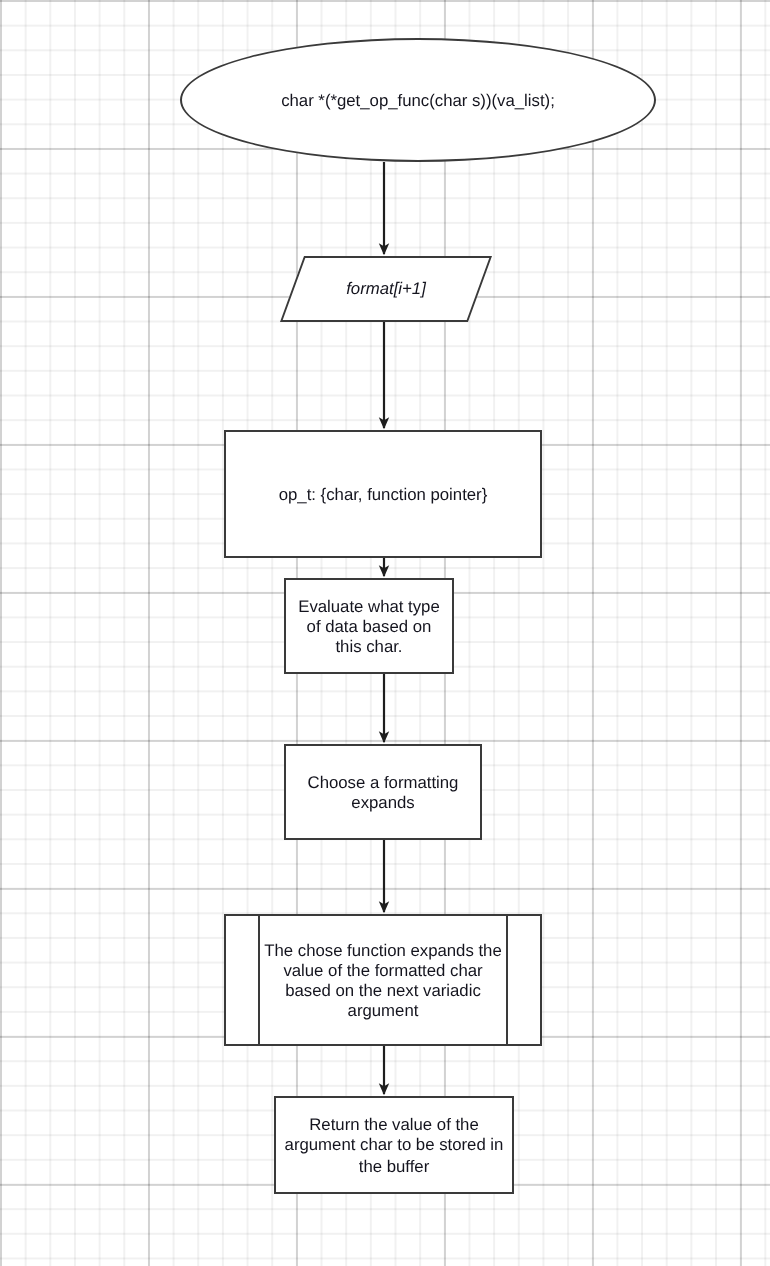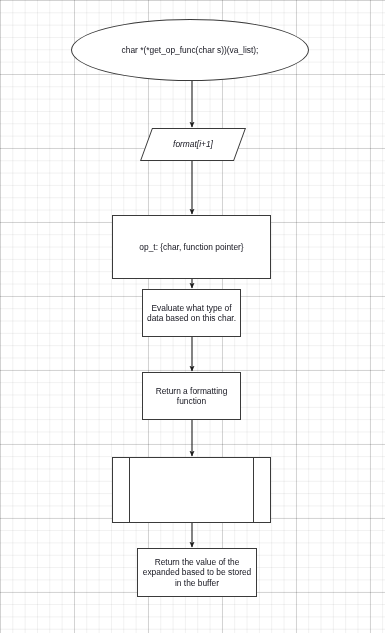--- a/index.html
+++ b/index.html
@@ -125,43 +125,44 @@
     <g stroke="#1e1e1e" stroke-width="1.1" fill="none" marker-end="url(#arrowhead)">
       <line x1="192" y1="81" x2="192" y2="127"></line>
       <line x1="192" y1="161" x2="192" y2="214"></line>
       <line x1="192" y1="263" x2="192" y2="288"></line>
       <line x1="192" y1="337" x2="192" y2="371"></line>
       <line x1="192" y1="420" x2="192" y2="456"></line>
       <line x1="192" y1="523" x2="192" y2="547"></line>
     </g>
   </svg>
 
-  <div class="node n-terminator" style="left:71px; top:19px; width:238px; height:62px;">
+  <div class="node n-terminator" style="left:90px; top:19px; width:238px; height:62px;">
     <span class="label">char *(*get_op_func(char s))(va_list);</span>
   </div>
 
   <div class="node n-io" style="left:146px; top:128px; width:94px; height:33px;">
     <span class="skewbox"></span>
     <span class="label">format[i+1]</span>
   </div>
 
   <div class="node n-process" style="left:112px; top:215px; width:159px; height:64px;">
     <span class="label">op_t: {char, function pointer}</span>
   </div>
 
-  <div class="node n-process" style="left:142px; top:289px; width:99px; height:48px;">
+  <div class="node n-process" style="left:142px; top:289px; width:85px; height:48px;">
     <span class="label">Evaluate what type of data based on this char.</span>
   </div>
 
   <div class="node n-process" style="left:142px; top:372px; width:99px; height:48px;">
-    <span class="label">Return a formatting function</span>
+    <span class="label">Choose a formatting expands</span>
   </div>
 
   <div class="node n-subroutine" style="left:112px; top:457px; width:159px; height:66px;">
     <span class="bar bar-left"></span>
     <span class="bar bar-right"></span>
+    <span class="label">The chose function expands the value of the formatted char based on the next variadic argument</span>
   </div>
 
   <div class="node n-process" style="left:137px; top:548px; width:120px; height:49px;">
-    <span class="label">Return the value of the expanded based to be stored in the buffer</span>
+    <span class="label">Return the value of the argument char to be stored in the buffer</span>
   </div>
 
 </div>
 
 </body></html>

